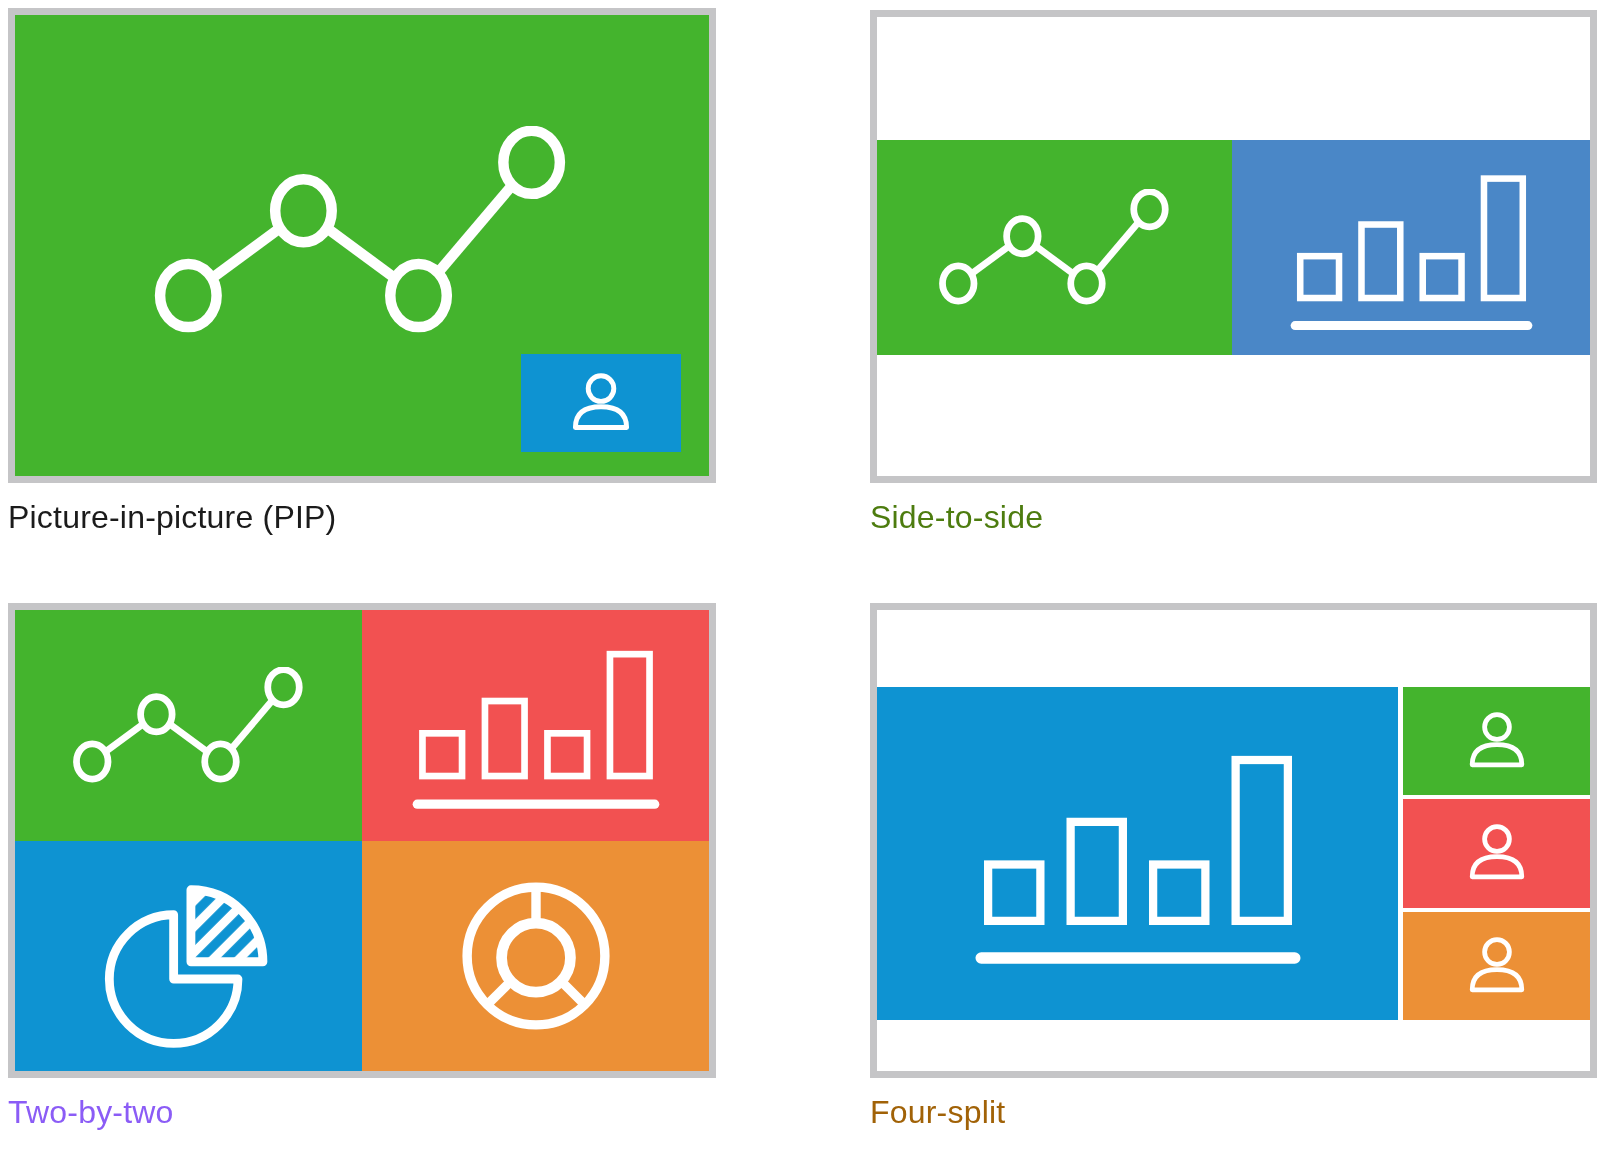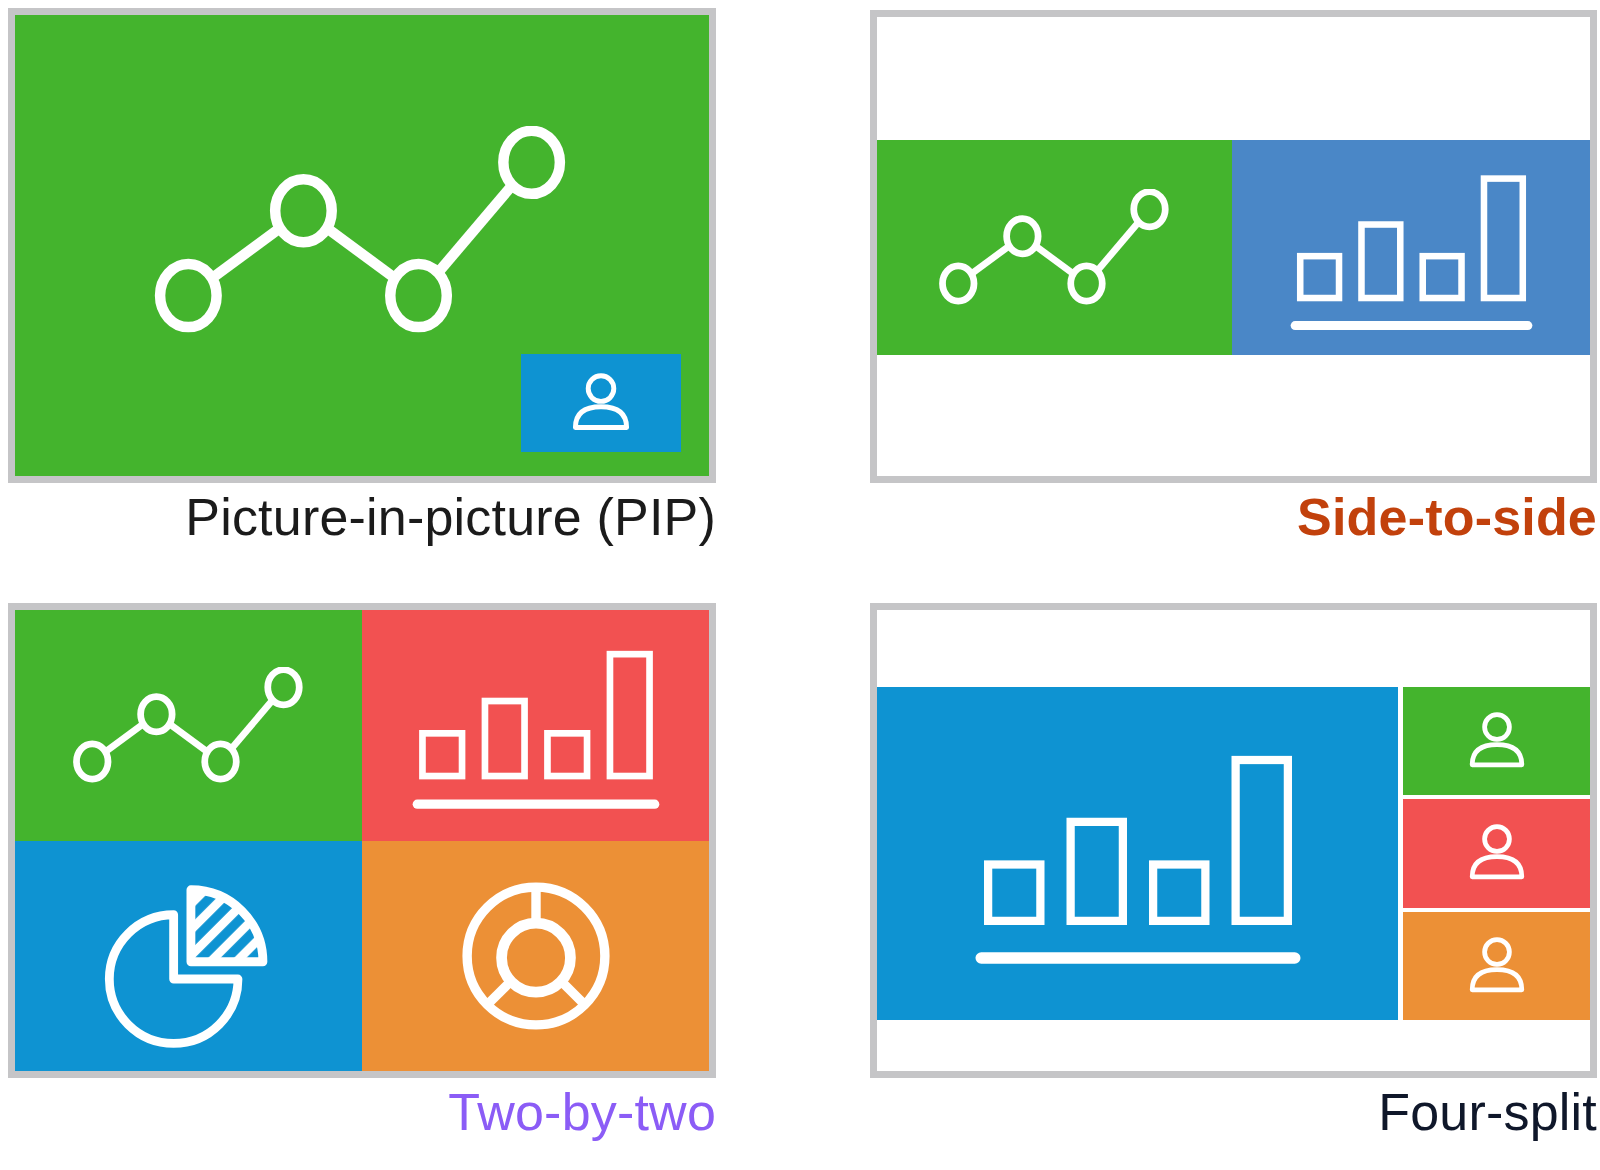--- a/index.html
+++ b/index.html
@@ -14,22 +14,22 @@
   .panel { position: absolute; }
   .frame {
     position: relative;
     box-sizing: border-box;
     border: 7px solid #c5c5c7;
     background: #ffffff;
     width: 100%;
   }
   .caption {
     margin-top: 10px;
-    text-align: right;
-    font-size: 52px;
+    text-align: left;
+    font-size: 32px;
     line-height: 48px;
     color: #1b1b1b;
     letter-spacing: 0.2px;
   }
   .region { display: flex; align-items: center; justify-content: center; }
   .fill { position: absolute; left: 0; top: 0; right: 0; bottom: 0; }
 
   
   .pip-main .icon-line { margin-top: -30px; }
   .pip-box {
@@ -138,21 +138,21 @@
               <rect x="5.5" y="50" width="19" height="20.5"></rect>
               <rect x="35.5" y="34.5" width="19" height="36"></rect>
               <rect x="65.5" y="50" width="19" height="20.5"></rect>
               <rect x="95.5" y="12" width="19" height="58.5"></rect>
             </g>
             <line x1="3" y1="84" x2="117" y2="84" stroke="#ffffff" stroke-width="4.4" stroke-linecap="round"></line>
           </svg>
         </div>
       </div>
     </div>
-    <div class="caption" style="color: #c2410c; font-weight: bold;">Side-to-side</div>
+    <div class="caption" style="color: #4d7c0f;">Side-to-side</div>
   </div>
 
   <div class="panel" style="left:8px; top:603px; width:708px;">
     <div class="frame" style="height: 475px; border-color: rgb(197, 197, 199);">
       <div class="grid-2x2">
         <div class="region" style="background: rgb(68, 180, 45); color: rgb(68, 180, 45);">
           <svg width="234" height="117" viewBox="0 0 104 52">
             <g stroke="#ffffff" stroke-width="3" fill="none">
               <line x1="9" y1="42" x2="37.5" y2="21"></line>
               <line x1="37.5" y1="21" x2="66" y2="42"></line>
@@ -239,16 +239,16 @@
             <svg width="62" height="62" viewBox="0 0 60 60">
               <g stroke="#ffffff" stroke-width="4.6" fill="none" stroke-linejoin="round">
                 <circle cx="30" cy="16.5" r="12"></circle>
                 <path d="M 6,53 C 6,39.5 15,33.5 30,33.5 C 45,33.5 54,39.5 54,53 Z"></path>
               </g>
             </svg>
           </div>
         </div>
       </div>
     </div>
-    <div class="caption" style="color: #0f172a;">Four-split</div>
+    <div class="caption" style="color: #a16207;">Four-split</div>
   </div>
 
 </div>
 
 </body></html>

